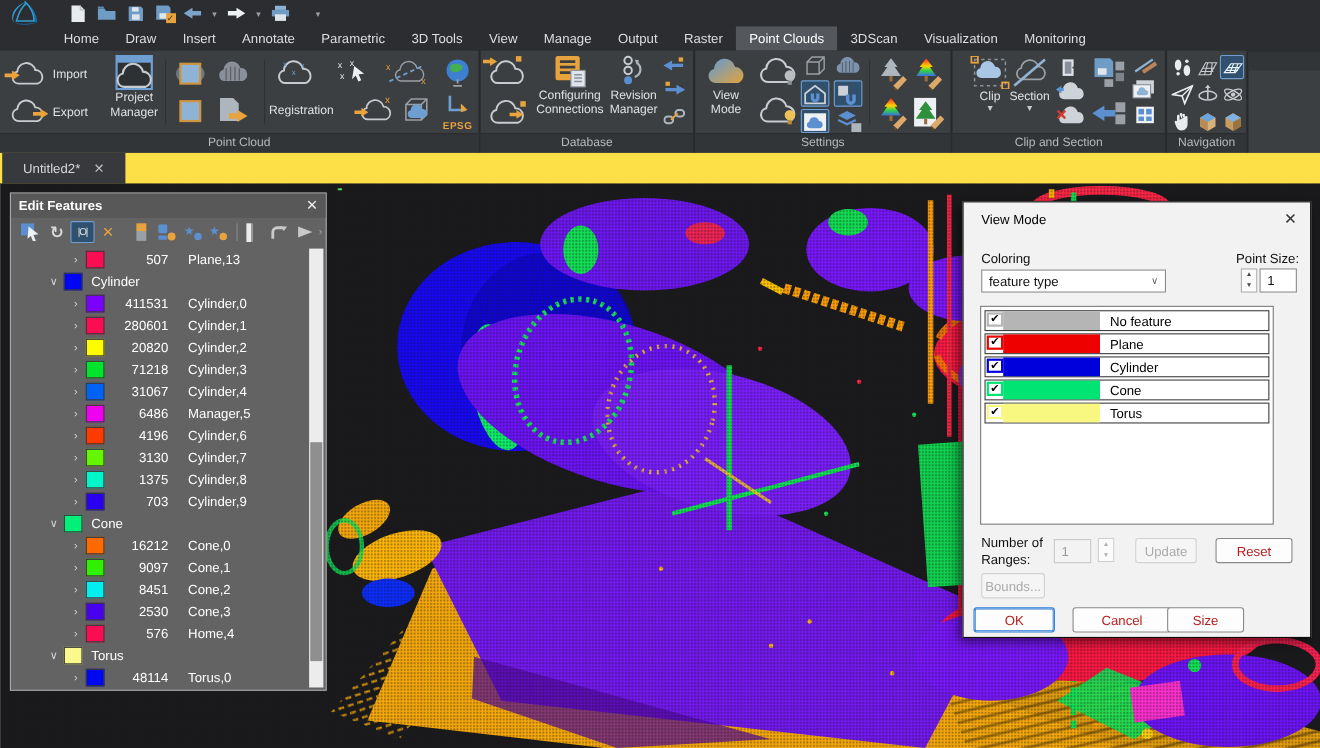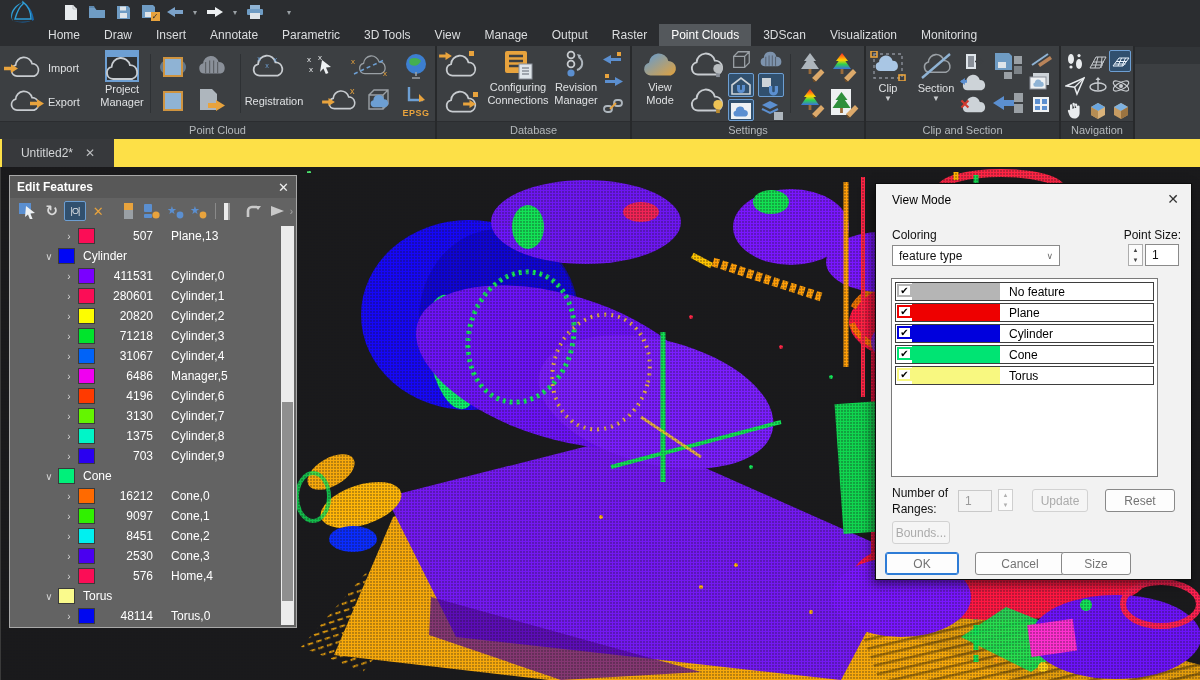--- a/index.html
+++ b/index.html
@@ -5,21 +5,21 @@
   *{box-sizing:border-box;margin:0;padding:0}
   html,body{width:1200px;height:680px;overflow:hidden;background:#19191b;
     font-family:"Liberation Sans","DejaVu Sans",sans-serif;-webkit-font-smoothing:antialiased}
   .abs{position:absolute}
   
   #ribbon{position:relative;width:1200px;height:139px;background:#27292b}
   #qa{display:flex;align-items:center;height:24px;background:#2b2d30;padding-left:6px;gap:4px}
   #qa .qi{width:22px;height:20px;display:flex;align-items:center;justify-content:center}
   #logo{width:34px;height:24px;margin-right:16px}
   .qcaret{color:#9aa0a5;font-size:8px;width:10px;text-align:center}
-  #tabs{display:flex;align-items:flex-end;height:22px;background:#2b2d30;padding-left:36px}
+  #tabs{display:flex;align-items:flex-end;height:22px;background:#2b2d30;padding-left:46px}
   .tab{height:22px;line-height:22px;padding:0 12px;font-size:12px;color:#dcdee0;cursor:default;white-space:nowrap}
   .tab.active{background:#54585c;color:#fff}
   #panels{display:flex;height:93px;background:#27292b;gap:2px}
   .panel{background:#3c3f42;display:flex;flex-direction:column}
   .pbody{position:relative;flex:1}
   .plabel{height:18px;background:#323538;border-top:1px solid #2b2d30;color:#b4b8bb;
     font-size:11px;text-align:center;line-height:17px}
   .big{position:absolute;display:flex;flex-direction:column;align-items:center;gap:1px;
     color:#dfe1e3;font-size:11px;text-align:center;line-height:1.15}
   .rlab{position:absolute;color:#dfe1e3;font-size:11px;text-align:center;line-height:1.15}
@@ -74,21 +74,21 @@
   .vm-chk{width:15px;height:13px;margin:1px 0 1px 1px;background:#fff;display:flex;align-items:center;
     justify-content:center;font-size:10px;font-weight:bold;color:#000;border:2px solid #888;flex:none}
   .vm-sw{width:88px;flex:none}
   .vm-lb{flex:1;display:flex;align-items:center;padding-left:9px;color:#000}
   #vm-ranges-lb{position:absolute;left:16px;top:302px;width:66px;line-height:1.3}
   #vm-rfield{position:absolute;left:82px;top:306px;width:34px;height:22px;background:#f3f3f3;
     border:1px solid #c9c9c9;color:#9a9a9a;display:flex;align-items:center;padding-left:6px}
   #vm-rspin{position:absolute;left:122px;top:305px;border-color:#cfcfcf}
   #vm-rspin span{color:#b0b0b0}
   .vbtn{position:absolute;height:23px;background:#fdfdfd;border:1px solid #898989;border-radius:3px;
-    font-size:12px;color:#737373;display:flex;align-items:center;justify-content:center}
+    font-size:12px;color:#b91c1c;display:flex;align-items:center;justify-content:center}
   .vbtn.dis{background:#f5f5f5;border-color:#d2d2d2;color:#ababab}
   #vm-update{left:156px;top:305px;width:56px}
   #vm-reset{left:229px;top:305px;width:70px}
   #vm-bounds{left:16px;top:337px;width:58px}
   #vm-ok{left:9px;top:368px;width:74px;border:1px solid #2e7cd6;box-shadow:0 0 0 1px #2e7cd6 inset}
   #vm-cancel{left:99px;top:368px;width:90px}
   #vm-help{left:185px;top:368px;width:70px}
   
   .ic{display:block}
   .stk{position:relative;display:block}
@@ -427,21 +427,21 @@
               <rect x="1" y="1" width="20" height="26" fill="#eef1f3"></rect>
               <use href="#treep" fill="#2e8f3c" transform="translate(1.5 3)"></use>
               <use href="#brushp" transform="translate(16 13)"></use>
             </svg></span>
       </div>
       <div class="plabel">Settings</div>
     </div>
 
     <div class="panel" style="width:193px">
       <div class="pbody">
-        <span class="big" style="left:0;top:5px;width:44px">
+        <span class="big" style="left:12px;top:5px;width:44px">
           <svg width="36" height="30" viewBox="0 0 36 30">
               <rect x="4" y="3" width="28" height="24" fill="none" stroke="#8a9099" stroke-width="1.4" stroke-dasharray="3 3"></rect>
               <use href="#cloudp" fill="#a9c6e4" transform="scale(.7) translate(4 6)"></use>
               <rect x="1" y="0" width="6" height="6" fill="none" stroke="#e8a33d" stroke-width="1.6"></rect>
               <rect x="29" y="24" width="6" height="6" fill="none" stroke="#e8a33d" stroke-width="1.6"></rect>
             </svg>
           <span>Clip</span>
           <span class="dd">▼</span>
         </span>
         <span class="big" style="left:48px;top:5px;width:44px">

